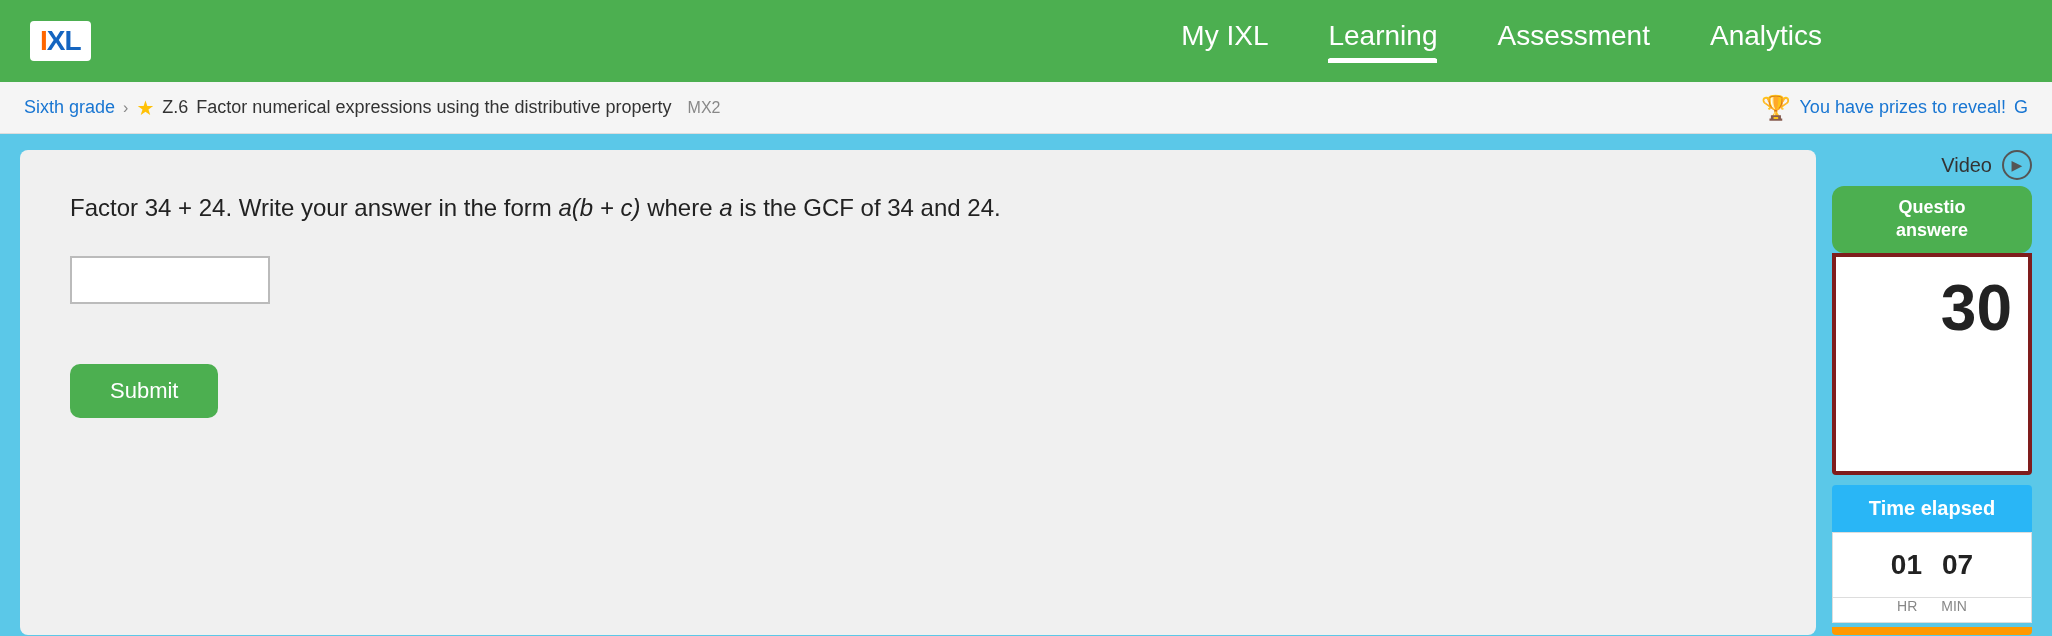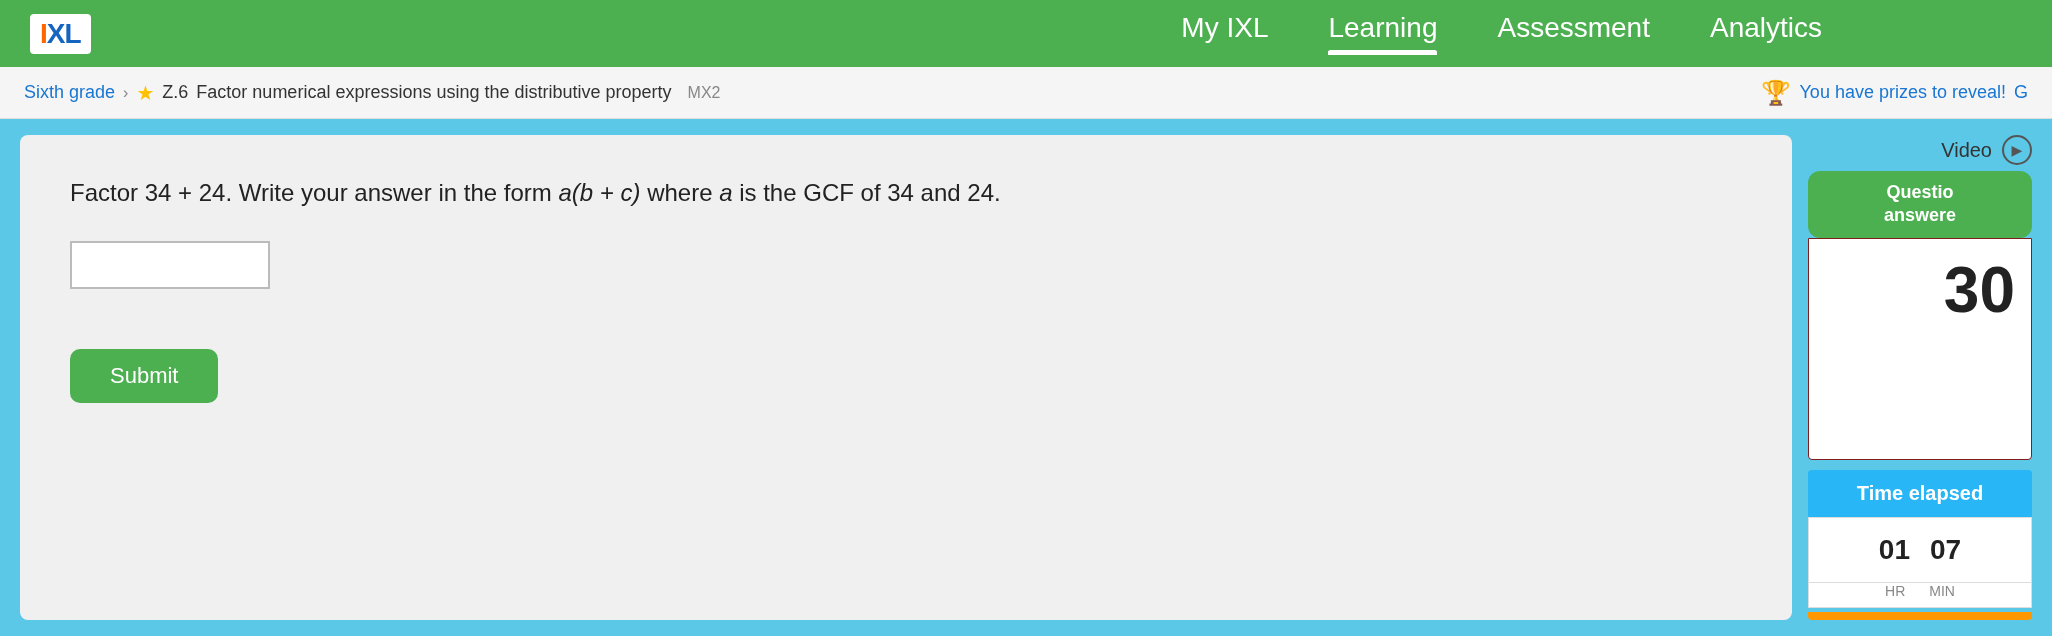--- a/index.html
+++ b/index.html
@@ -1,21 +1,21 @@
 <!DOCTYPE html>
 <html><head>
   <meta charset="utf-8">
   <style>
     * { margin: 0; padding: 0; box-sizing: border-box; }
     body { font-family: Arial, sans-serif; background: #5bc8e8; width: 2052px; height: 636px; overflow: hidden; }
 
     
     .header {
       background: #4caf50;
-      height: 67px;
+      height: 82px;
       display: flex;
       align-items: center;
       padding: 0 30px;
       gap: 40px;
     }
     .logo-box {
       background: white;
       padding: 4px 10px;
       border-radius: 4px;
       font-weight: 900;
@@ -116,21 +116,21 @@
       font-weight: normal;
       padding: 14px 40px;
       border-radius: 10px;
       cursor: pointer;
       border: none;
       margin-top: 60px;
     }
 
     
     .right-sidebar {
-      width: 224px;
+      width: 200px;
       display: flex;
       flex-direction: column;
       gap: 0;
     }
 
     .video-row {
       display: flex;
       align-items: center;
       justify-content: flex-end;
       gap: 10px;
@@ -160,21 +160,21 @@
       font-weight: bold;
       padding: 10px 14px;
       border-radius: 12px;
       text-align: center;
       cursor: pointer;
       line-height: 1.3;
     }
 
     .score-display {
       background: white;
-      border: 1px solid #7f1d1d;
+      border: 4px solid #7f1d1d;
       text-align: right;
       padding: 14px 16px;
       font-size: 64px;
       font-weight: 900;
       color: #222;
       border-radius: 0 0 4px 4px;
       flex: 1;
       display: flex;
       align-items: flex-start;
       justify-content: flex-end;

